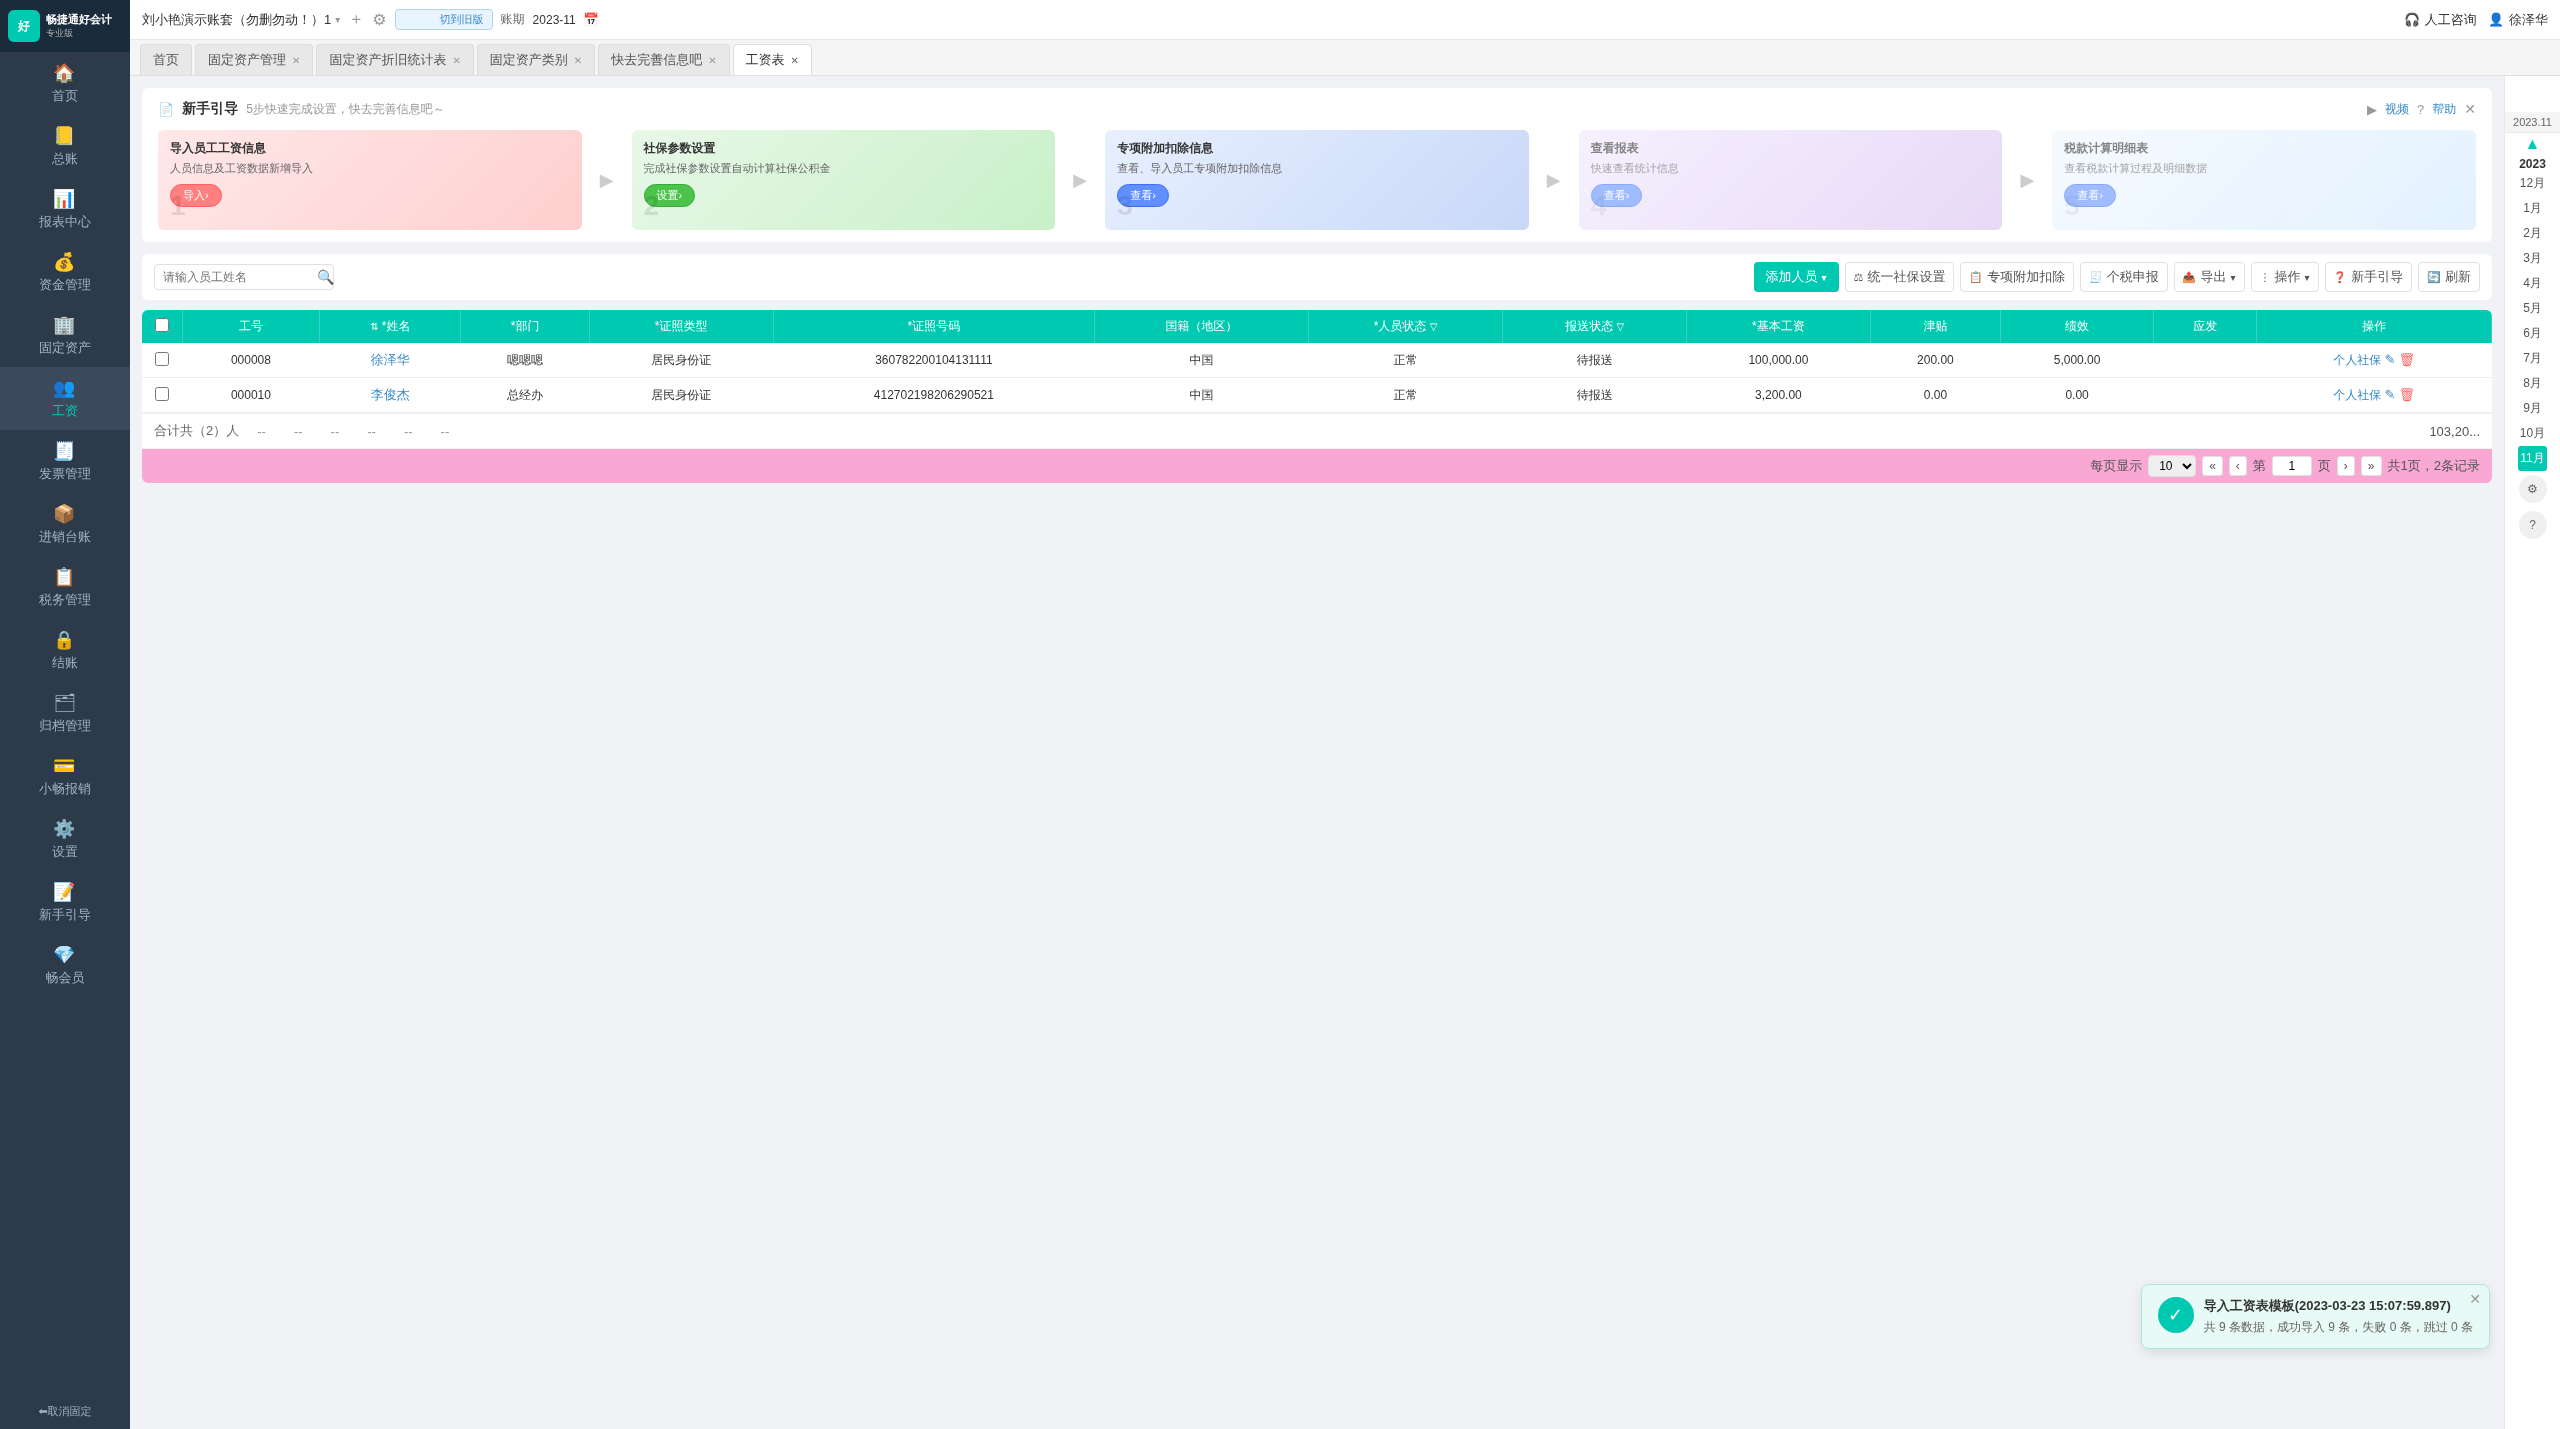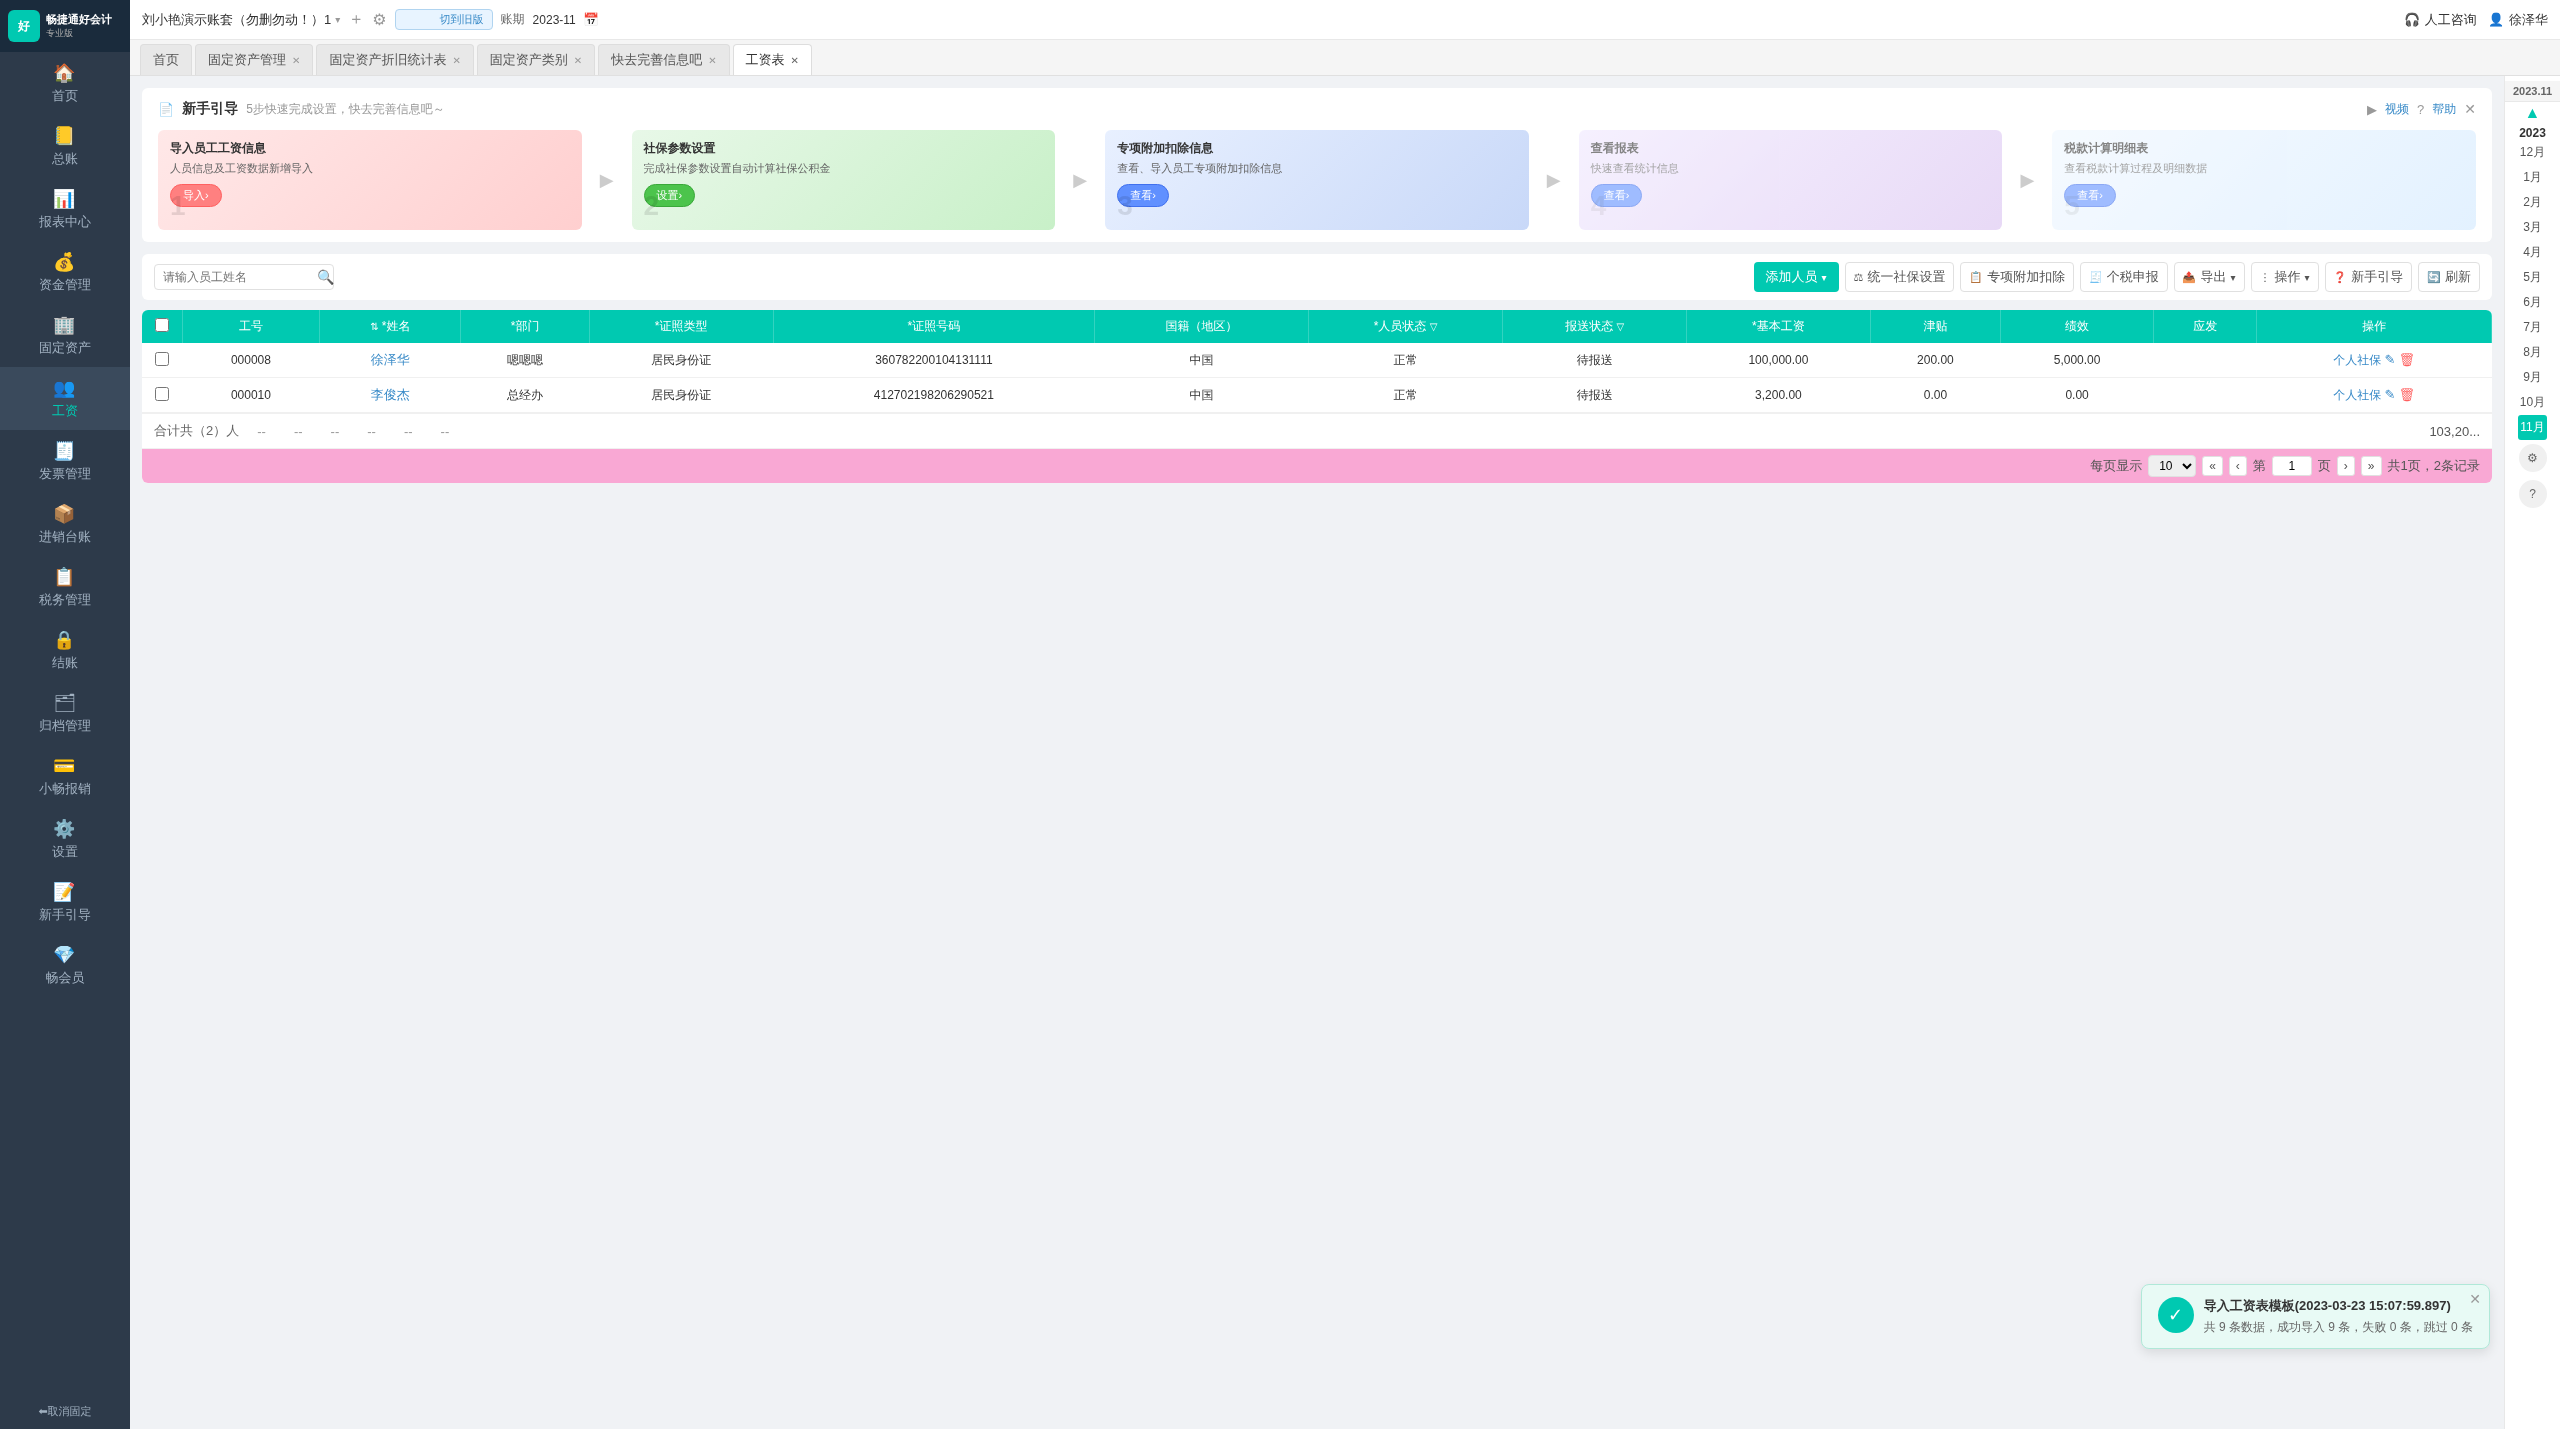--- a/index.html
+++ b/index.html
@@ -92,21 +92,21 @@
     .page-input { width: 40px; border: 1px solid #e0e0e0; border-radius: 3px; padding: 2px 4px; text-align: center; font-size: 12px; }
 
     
     .status-bar { background: #fff8e8; padding: 5px 12px; display: flex; align-items: center; gap: 12px; font-size: 11px; border-top: 1px solid #ffe0a0; flex-shrink: 0; }
     .status-unauth { color: #ff6600; background: #ffe0c0; padding: 1px 6px; border-radius: 3px; }
     .status-warn { color: #00aa00; }
     .status-link { color: #3a8bc8; cursor: pointer; margin-left: auto; }
 
     
     .right-panel { width: 56px; background: white; display: flex; flex-direction: column; align-items: center; border-left: 1px solid #e8e8e8; padding-top: 5px; overflow: hidden; flex-shrink: 0; }
-    .right-panel-title { font-size: 11px; color: #666; padding: 4px 0; background: #f5f5f5; width: 100%; text-align: center; font-weight: bold; border-bottom: 1px solid #e8e8e8; }
+    .right-panel-title { font-size: 11px; color: #666; padding: 4px 0; background: #f5f5f5; width: 100%; text-align: center; font-weight: normal; border-bottom: 1px solid #e8e8e8; margin-top: 31px; }
     .rp-arrow { color: #00c9b1; font-size: 16px; cursor: pointer; padding: 2px; width: 100%; text-align: center; }
     .rp-month { padding: 4px 2px; width: 100%; text-align: center; font-size: 12px; cursor: pointer; color: #555; }
     .rp-month.current { background: #00c9b1; color: white; border-radius: 3px; }
     .rp-year { font-size: 12px; color: #333; font-weight: bold; padding: 2px 0 0; text-align: center; width: 100%; }
     .rp-small-btn { width: 28px; height: 28px; border-radius: 50%; background: #f0f0f0; display: flex; align-items: center; justify-content: center; margin: 4px auto; cursor: pointer; font-size: 12px; color: #666; }
 
     
     .notif-popup { position: fixed; bottom: 80px; right: 70px; background: #e8faf5; border: 1px solid #b0e8d8; border-radius: 8px; padding: 12px 16px; display: flex; align-items: flex-start; gap: 10px; min-width: 320px; max-width: 380px; z-index: 1000; box-shadow: 0 4px 12px rgba(0,0,0,0.1); }
     .notif-close { position: absolute; top: 6px; right: 8px; color: #999; cursor: pointer; font-size: 14px; }
     .notif-icon { width: 36px; height: 36px; background: #00c9b1; border-radius: 50%; display: flex; align-items: center; justify-content: center; color: white; font-size: 18px; flex-shrink: 0; }

